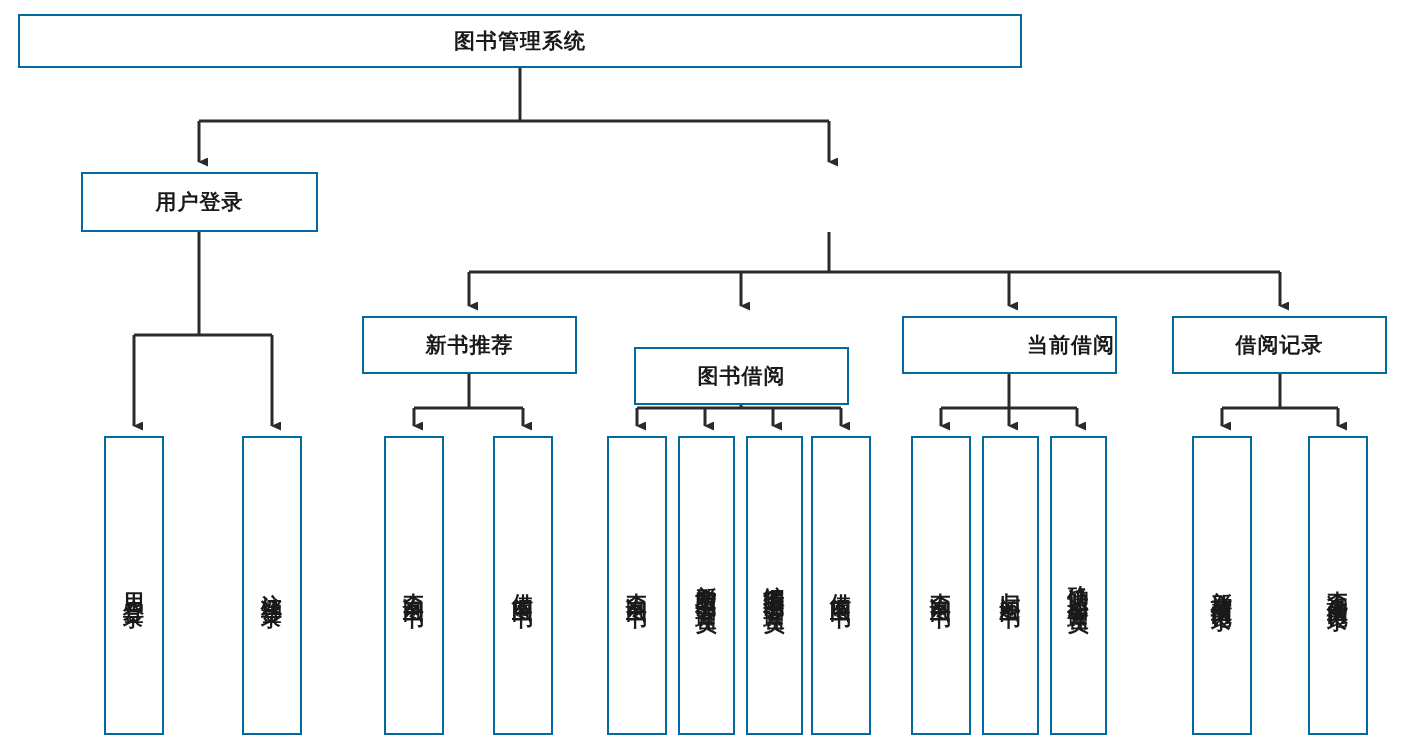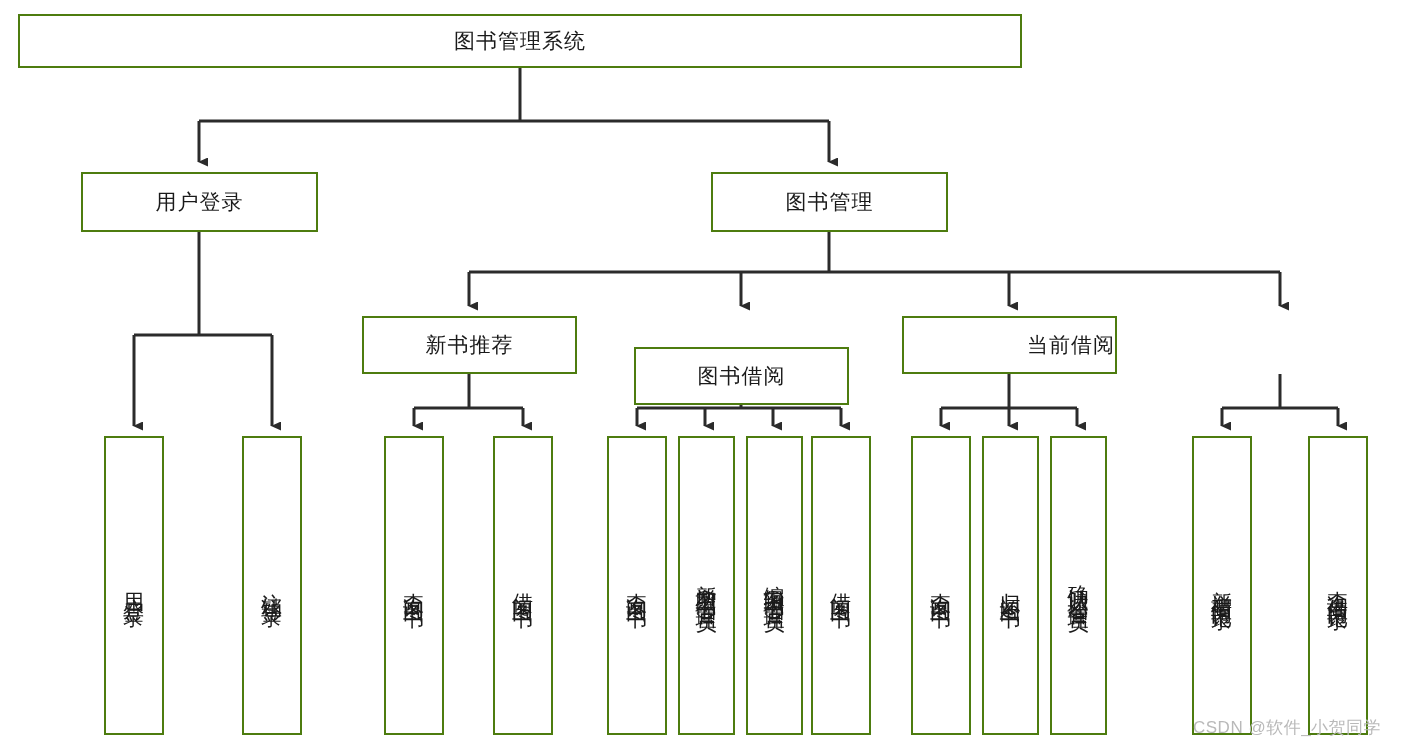--- a/index.html
+++ b/index.html
@@ -23,25 +23,26 @@
     left: 0;
     top: 0;
     width: 1405px;
     height: 747px;
     pointer-events: none;
   }
   .node {
     position: absolute;
     box-sizing: border-box;
     background: #ffffff;
-    border: 2px solid #4d7c0f;
+    border: 2px solid #0369a1;
     display: flex;
     align-items: center;
     justify-content: center;
     color: #1a1a1a;
+    font-weight: bold;
   }
   .node.root {
     border-width: 2px;
   }
   .node-label {
     font-size: 21px;
     line-height: 1.15;
     letter-spacing: 1px;
     white-space: nowrap;
     color: #1a1a1a;
@@ -127,32 +128,32 @@
     </g>
   </svg>
 
   <div class="node root" style="left:18px; top:14px; width:1004px; height:54px;">
     <span class="node-label">图书管理系统</span>
   </div>
 
   <div class="node" style="left:81px; top:172px; width:237px; height:60px;">
     <span class="node-label">用户登录</span>
   </div>
-  <div class="node" style="left:711px; top:172px; width:237px; height:60px;">
-    <span class="node-label">图书管理</span>
-  </div>
 
   <div class="node" style="left:362px; top:316px; width:215px; height:58px;">
     <span class="node-label">新书推荐</span>
   </div>
   <div class="node" style="left:634px; top:316px; width:215px; height:58px;margin-top:31px;">
     <span class="node-label">图书借阅</span>
   </div>
   <div class="node" style="left:902px; top:316px; width:215px; height:58px;justify-content:flex-end;">
     <span class="node-label">当前借阅</span>
+  </div>
+  <div class="node" style="left:1172px; top:316px; width:215px; height:58px;">
+    <span class="node-label">借阅记录</span>
   </div>
 
   <div class="node leaf" style="left:104px; top:436px; width:60px; height:299px;">
     <span class="node-label">用户登录</span>
   </div>
   <div class="node leaf" style="left:242px; top:436px; width:60px; height:299px;">
     <span class="node-label">注销登录</span>
   </div>
 
   <div class="node leaf" style="left:384px; top:436px; width:60px; height:299px;">
@@ -185,15 +186,14 @@
     <span class="node-label">确认归还（管理员）</span>
   </div>
 
   <div class="node leaf tall" style="left:1192px; top:436px; width:60px; height:299px;">
     <span class="node-label">新增借阅记录</span>
   </div>
   <div class="node leaf tall" style="left:1308px; top:436px; width:60px; height:299px;">
     <span class="node-label">查询借阅记录</span>
   </div>
 
-  <div class="watermark" style="left:1193px; top:716px;">CSDN @软件_小贺同学</div>
 
 </div>
 
 </body></html>

